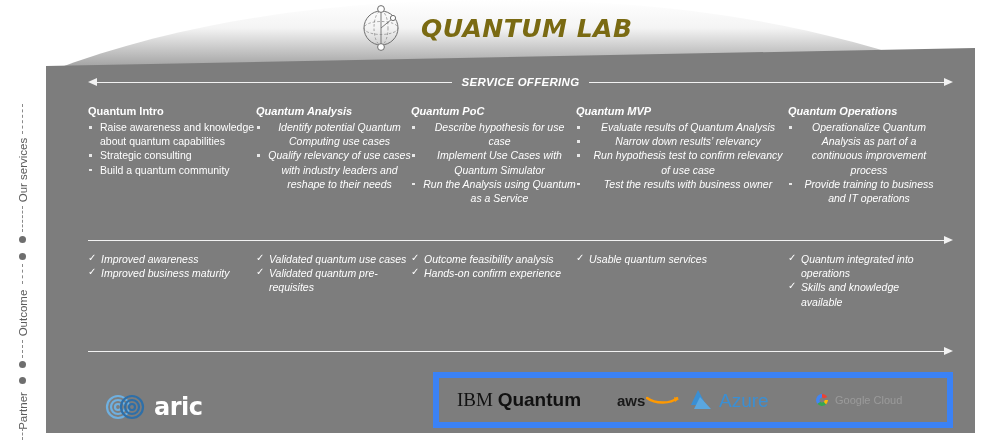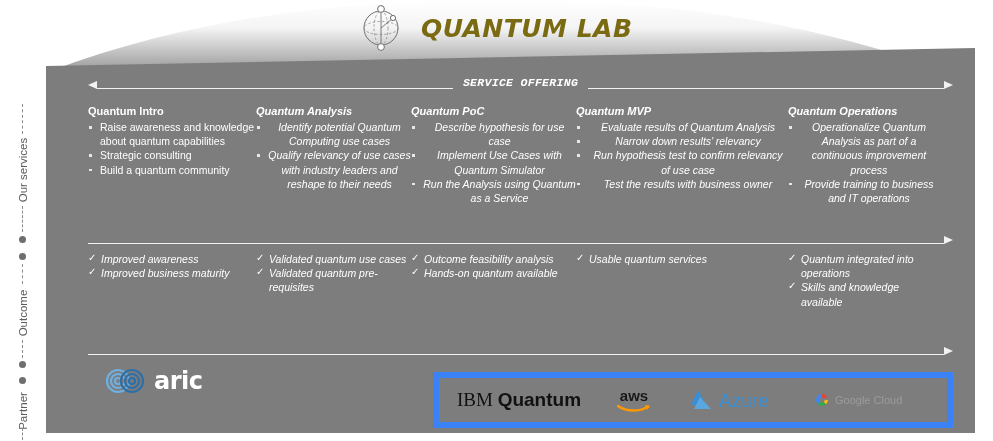--- a/index.html
+++ b/index.html
@@ -64,22 +64,21 @@
     position: absolute;
     left: 0;
     top: 0;
     width: 993px;
     height: 441px;
   }
 
   .arrow-row {
     position: absolute;
     display: flex;
-    align-items: flex-end;
-    font-family: Liberation Mono, monospace;
+    align-items: center;
   }
   .arrow-label {
     font-size: 11.5px;
     font-weight: bold;
     font-style: italic;
     color: #ffffff;
     white-space: nowrap;
     padding: 0 10px;
     letter-spacing: 0.3px;
   }
@@ -169,21 +168,21 @@
     left: 88px;
     top: 366px;
     width: 865px;
     height: 56px;
   }
   .partner-slot {
     position: absolute;
     top: 0;
     height: 56px;
     display: flex;
-    align-items: flex-start;
+    align-items: flex-end;
   }
   #cloud-box {
     position: absolute;
     left: 345px;
     top: 6px;
     width: 508px;
     height: 44px;
     border: 6px solid #3b82f6;
     display: flex;
     align-items: center;
@@ -378,21 +377,21 @@
       </div>
       <div class="out-col" style="width:155px;">
         <ul class="checks">
           <li>Validated quantum use cases</li>
           <li>Validated quantum pre-requisites</li>
         </ul>
       </div>
       <div class="out-col" style="width:165px;">
         <ul class="checks">
           <li>Outcome feasibility analysis</li>
-          <li>Hands-on quantum available</li>
+          <li>Hands-on confirm experience</li>
         </ul>
       </div>
       <div class="out-col" style="width:212px;">
         <ul class="checks">
           <li>Usable quantum services</li>
         </ul>
       </div>
       <div class="out-col" style="width:150px;">
         <ul class="checks">
           <li>Quantum integrated into operations</li>
@@ -428,21 +427,21 @@
 
 
       <div id="cloud-box">
         <div class="cloud-item" style="left:18px;">
           <div id="ibm-quantum">
             <span>IBM</span>
             <b>Quantum</b>
           </div>
         </div>
 
-        <div class="cloud-item" style="left:178px; flex-direction:column; gap:1px;">
+        <div class="cloud-item" style="left:178px; flex-direction:row; gap:1px;">
           <div class="aws-word">aws</div>
           <svg width="34" height="9" viewBox="0 0 34 9">
             <path d="M1 2 C 9 8, 25 8, 31 2" fill="none" stroke="#ff9900" stroke-width="2.4" stroke-linecap="round"></path>
             <path d="M28 1 L 33 3 L 29 6 Z" fill="#ff9900"></path>
           </svg>
         </div>
 
         <div class="cloud-item" style="left:249px;">
           <svg width="26" height="22" viewBox="0 0 26 22">
             <path d="M10 1 L 18 16 L 3 16 Z" fill="#3a8fd4"></path>

